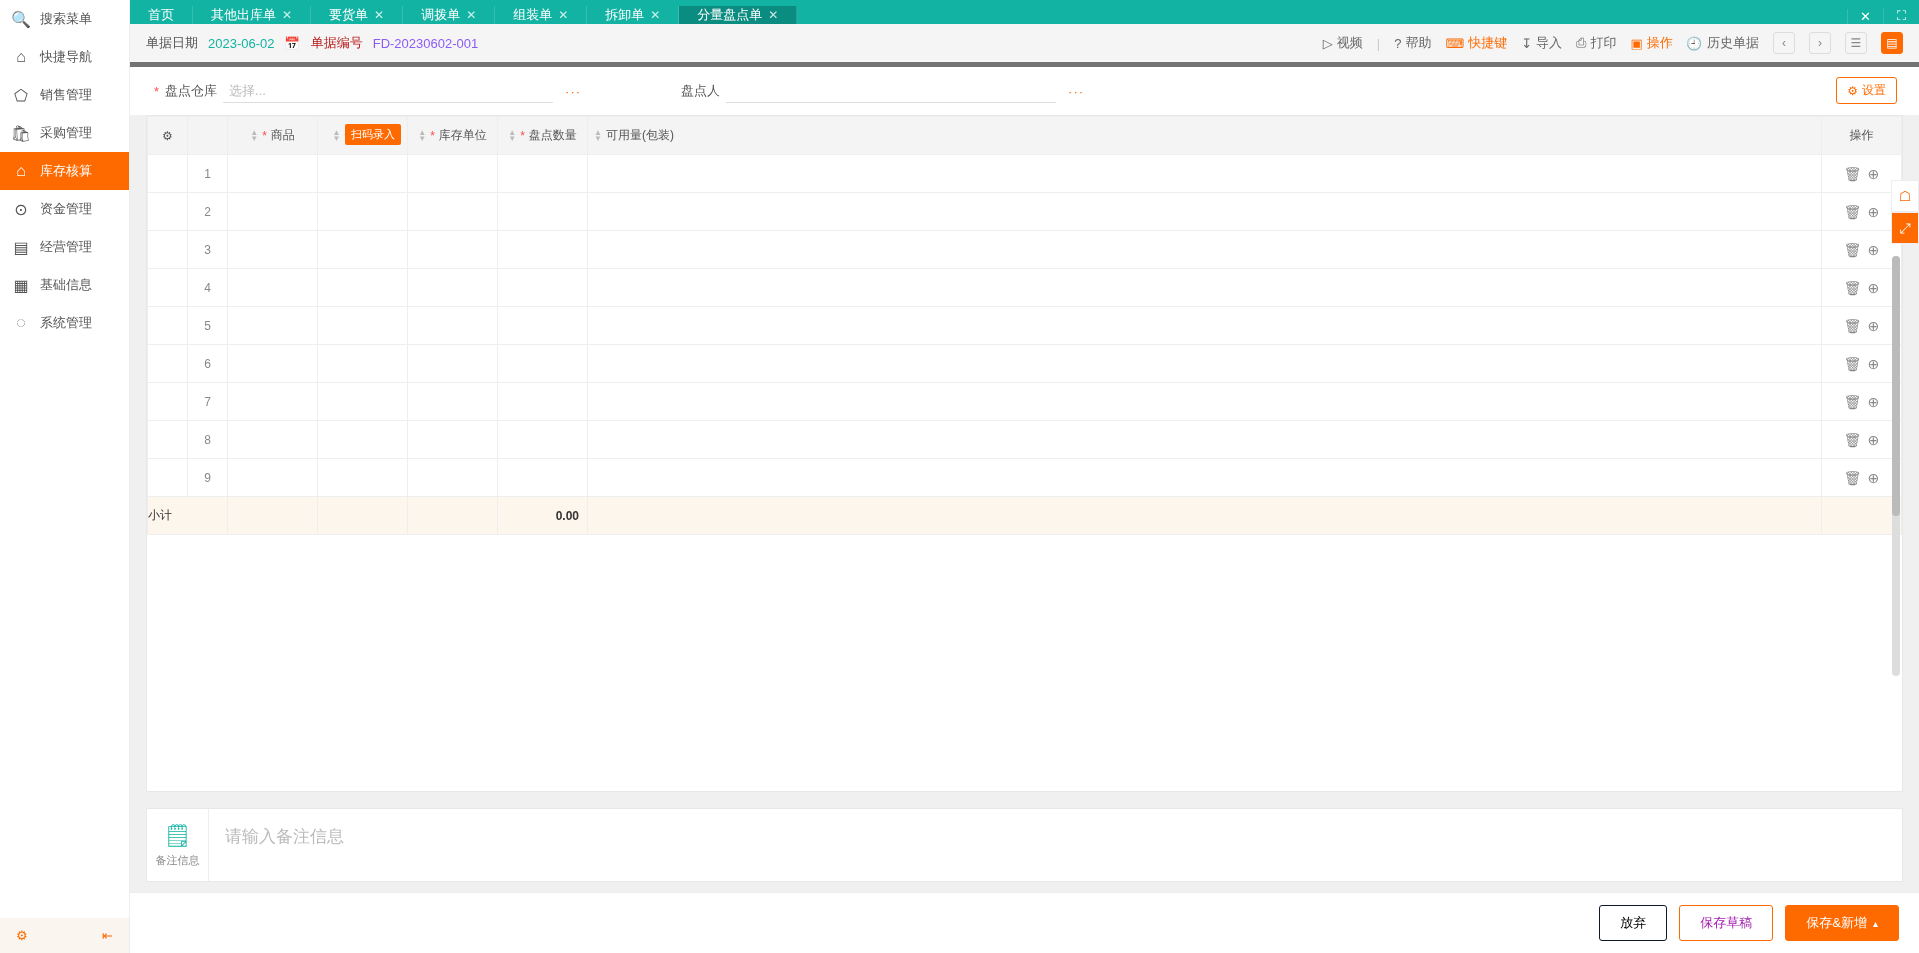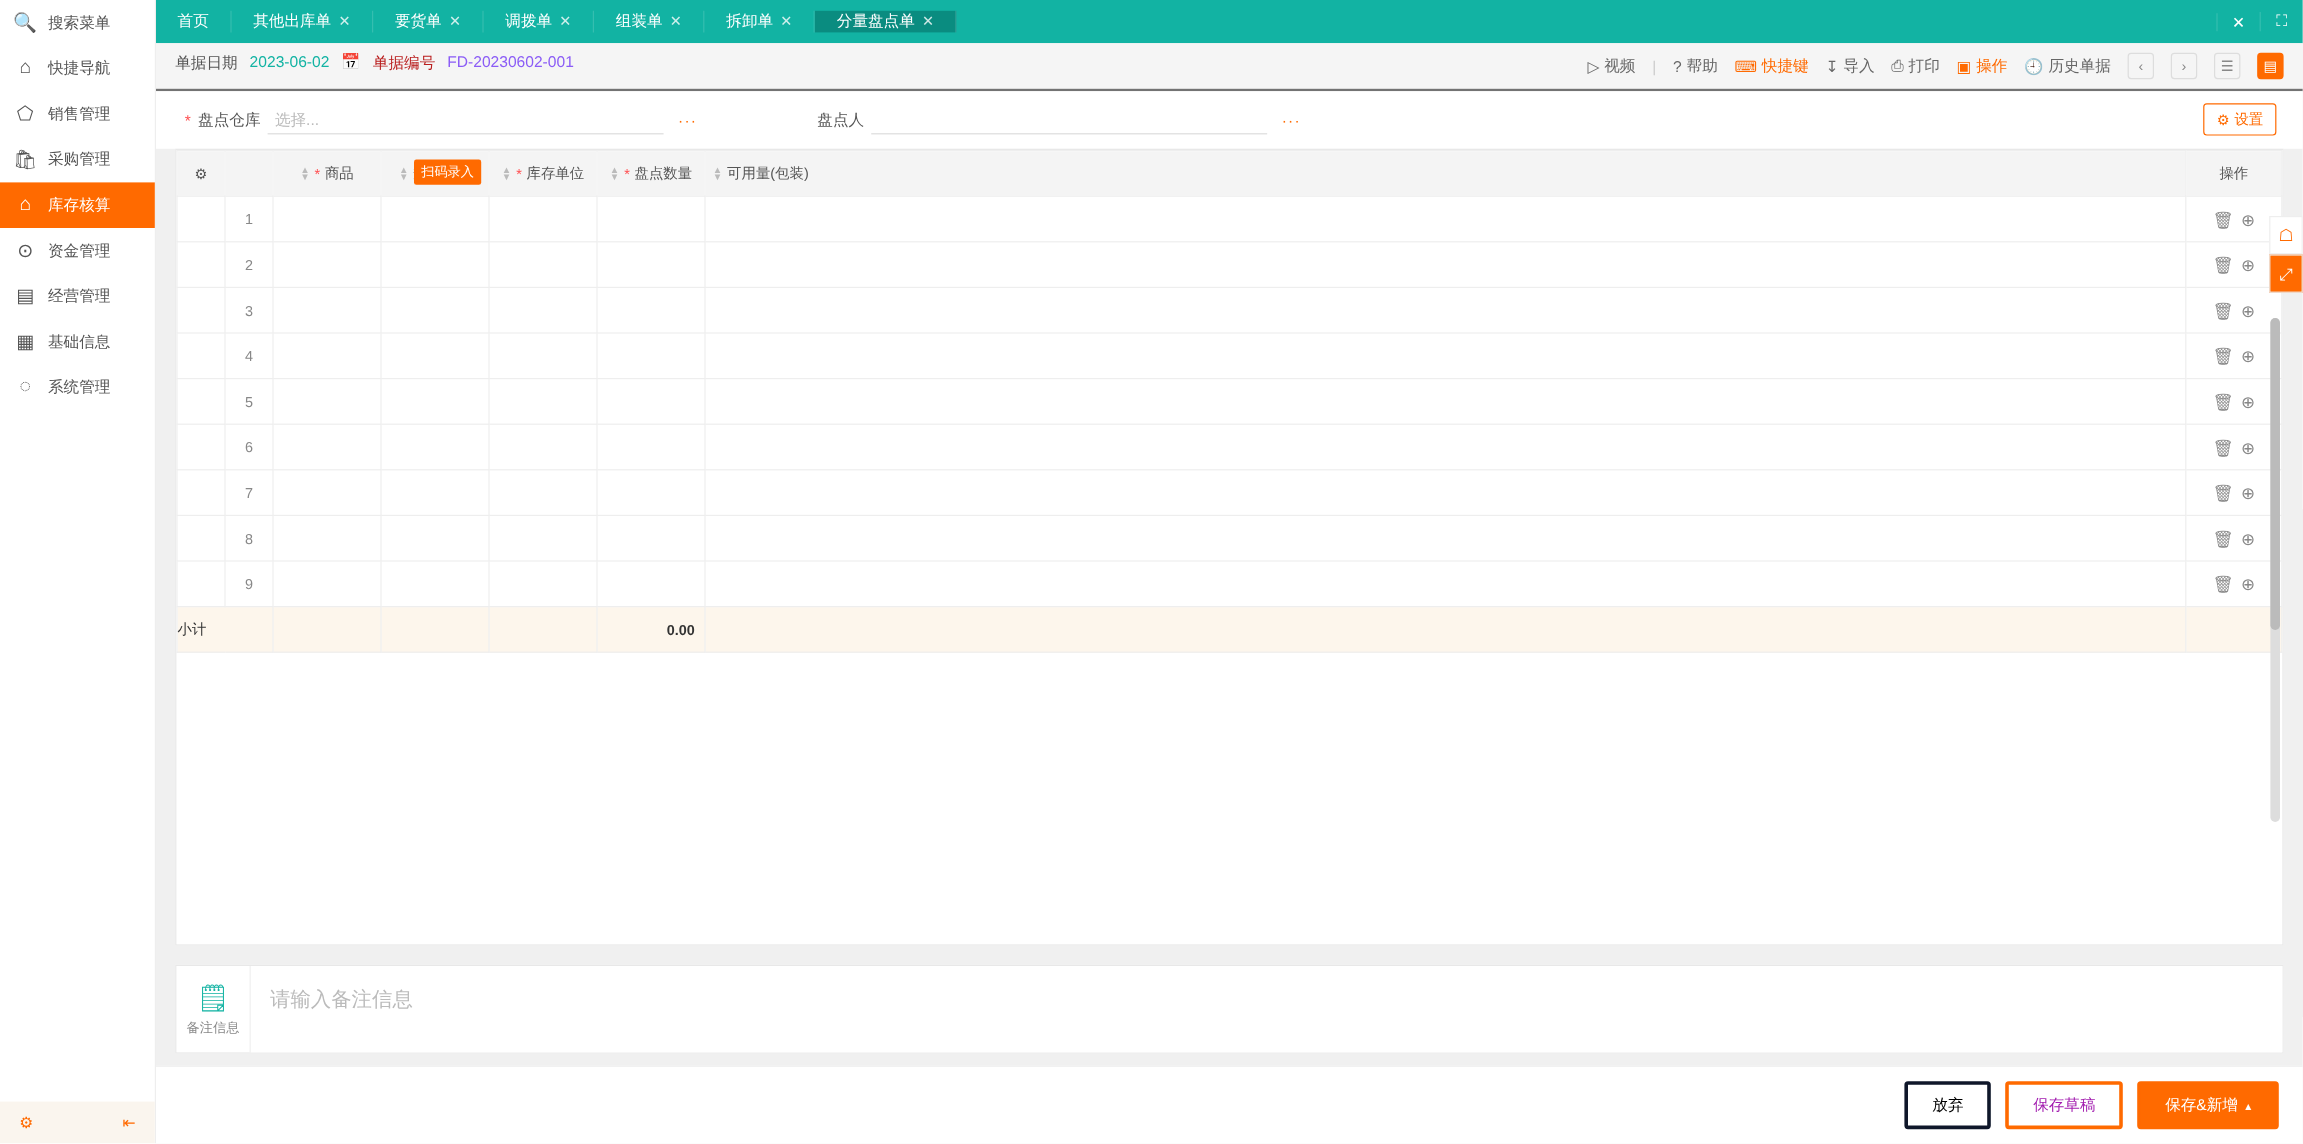--- a/index.html
+++ b/index.html
@@ -12,29 +12,29 @@
 .side-item { display: flex; align-items: center; gap: 10px; padding: 10px 12px; color: #555; cursor: pointer; font-size: 13px; }
 .side-item.active { background: #ff6a00; color: #fff; }
 .side-item .icon { width: 18px; height: 18px; display: inline-flex; align-items: center; justify-content: center; font-size: 16px; }
 .side-footer { margin-top: auto; display: flex; justify-content: space-between; padding: 10px 16px; color: #ff6a00; background:#faf5ee; }
 .side-footer span { cursor: pointer; }
 
 
 .main { flex: 1; display: flex; flex-direction: column; background: #f0f0f0; }
 
 
-.tabbar { display: flex; align-items: center; background: #12b3a3; color: #fff; height: 36px; }
+.tabbar { display: flex; align-items: flex-end; background: #12b3a3; color: #fff; height: 24px; }
 .tab { display: flex; align-items: center; gap: 6px; padding: 0 18px; cursor: pointer; font-size: 13px; border-right: 1px solid rgba(255,255,255,.15); }
 .tab.active { background: #0a8c80; }
 .tab .close { font-size: 12px; opacity: .8; }
 .tabbar-right { margin-left: auto; display: flex; align-items: center; }
 .tabbar-right .tbtn { width: 36px; display:flex; align-items:center; justify-content:center; cursor:pointer; border-left:1px solid rgba(255,255,255,.15); height:100%; }
 
 
-.headerbar { display: flex; background: #f5f5f5; padding: 8px 16px; color: #555; font-size: 13px; gap: 10px; border-bottom:2px solid #737373; }
+.headerbar { display: flex; align-items: center; background: #f5f5f5; padding: 8px 16px; color: #555; font-size: 13px; gap: 10px; border-bottom:5px solid #737373; }
 .headerbar .date { color: #12b3a3; font-weight: 500; }
 .headerbar .cal { color: #ff6a00; }
 .headerbar .docno { color:#b91c1c; }
 .headerbar .docnoval { color:#8b5cf6; }
 .header-actions { margin-left:auto; display:flex; align-items:center; gap:14px; color:#666; }
 .header-actions .act { display:flex; align-items:center; gap:4px; cursor:pointer; }
 .header-actions .act.orange { color:#ff6a00; }
 .header-actions .divider { color:#ccc; }
 .header-actions .iconbtn { width:22px; height:22px; display:inline-flex; align-items:center; justify-content:center; border:1px solid #ddd; border-radius:3px; cursor:pointer; font-size:12px; color:#888; }
 .header-actions .iconbtn.active { background:#ff6a00; color:#fff; border-color:#ff6a00; }
@@ -77,21 +77,21 @@
 
 
 .remark-wrap { display:flex; align-items:stretch; background:#fff; margin:16px 16px 0 16px; border:1px solid #e8e8e8; }
 .remark-side { width:62px; display:flex; flex-direction:column; align-items:center; justify-content:center; gap:4px; border-right:1px solid #eee; color:#888; font-size:11px; }
 .remark-side .icon { color:#12b3a3; font-size:22px; }
 .remark-input { flex:1; border:none; outline:none; padding:16px; font-size:17px; resize:none; }
 .remark-input::placeholder { color:#bbb; }
 
 
 .footer { background:#fff; padding:12px 20px; display:flex; justify-content:flex-end; gap:12px; border-top:1px solid #eee; margin-top:10px; }
-.btn { padding:8px 20px; border-radius:3px; font-size:13px; cursor:pointer; border:3px solid #0f172a; background:#fff; }
+.btn { padding:8px 20px; border-radius:3px; font-size:13px; cursor:pointer; border:1px solid #0f172a; background:#fff; }
 .btn.outline-orange { border-color:#ff6a00; color:#a21caf; }
 .btn.solid-orange { background:#ff6a00; border-color:#ff6a00; color:#fff; }
 .btn .caret { margin-left:6px; font-size:10px; }
 
 
 .floaters { position:absolute; right:0; top:180px; display:flex; flex-direction:column; }
 .floaters .fbtn { width:28px; height:32px; background:#fff; border:1px solid #eee; color:#ff6a00; display:flex; align-items:center; justify-content:center; cursor:pointer; font-size:14px; }
 .floaters .fbtn.solid { background:#ff6a00; color:#fff; }
 
 

